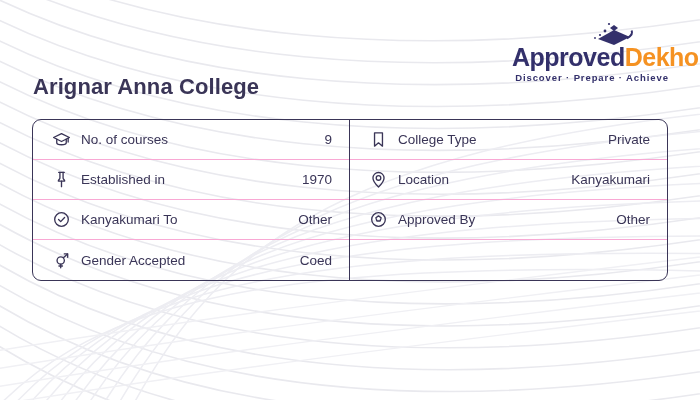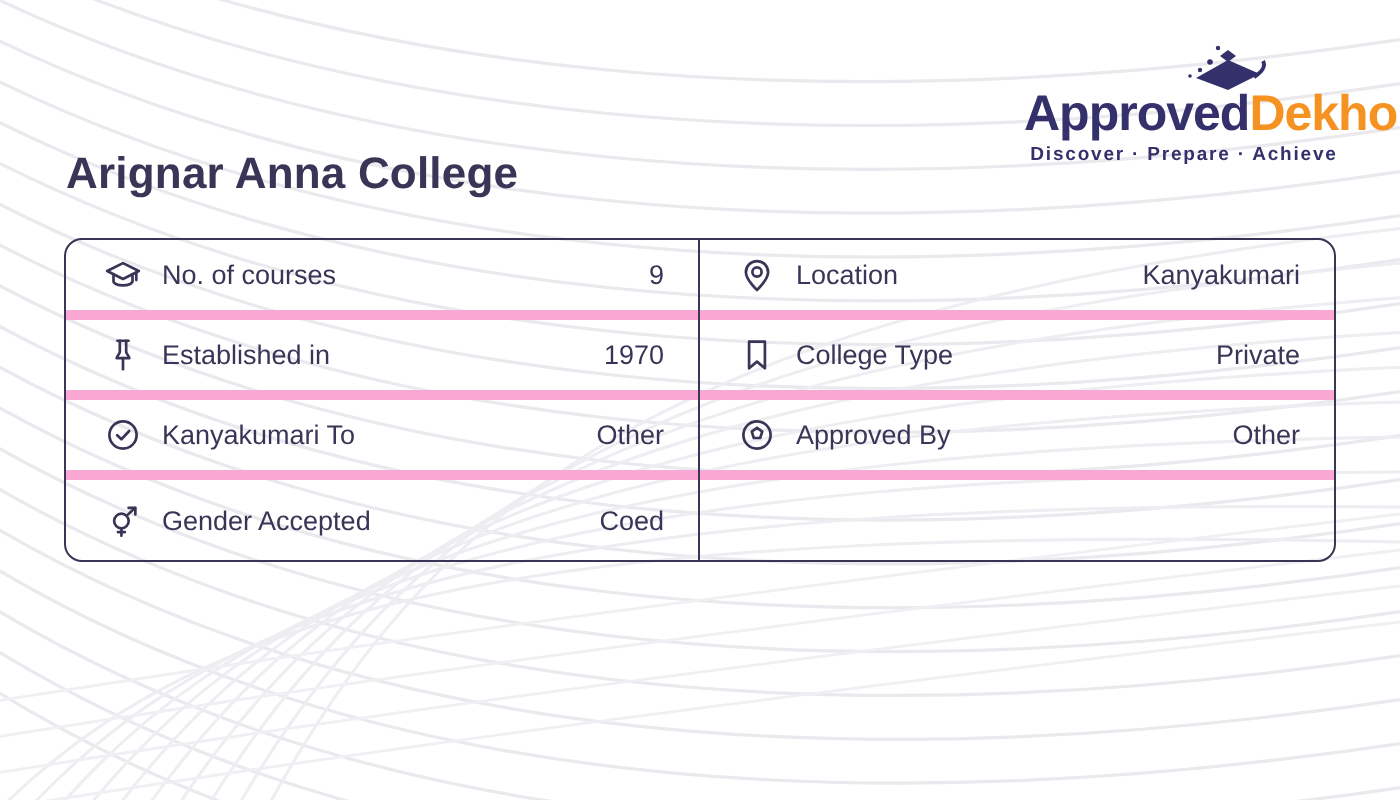--- a/index.html
+++ b/index.html
@@ -118,21 +118,21 @@
     flex-direction: column;
   }
   .col-left { border-right: 1px solid #3a3557; }
 
   .row {
     height: 40px;
     display: flex;
     align-items: center;
     padding: 0 17px 0 19px;
     box-sizing: border-box;
-    border-bottom: 5px solid #f9a8d4;
+    border-bottom: 1px solid #f9a8d4;
   }
   .row.last { border-bottom: none; }
   .row.empty { border-bottom: none; }
 
   .row-icon {
     width: 26px;
     flex: 0 0 26px;
     display: flex;
     align-items: center;
     color: #3a3557;
@@ -273,36 +273,36 @@
         <span class="row-value">Coed</span>
       </div>
 
     </div>
 
     <div class="col col-right">
 
       <div class="row">
         <span class="row-icon">
           <svg width="19" height="19" viewBox="0 0 24 24" fill="none" stroke="#3a3557" stroke-width="1.7" stroke-linecap="round" stroke-linejoin="round">
+            <path d="M7 3.6 H17 V20.4 L12 16.2 L7 20.4 Z"></path>
+          </svg>
+        </span>
+        <span class="row-label">College Type</span>
+        <span class="row-value">Private</span>
+      </div>
+
+      <div class="row">
+        <span class="row-icon">
+          <svg width="19" height="19" viewBox="0 0 24 24" fill="none" stroke="#3a3557" stroke-width="1.7" stroke-linecap="round" stroke-linejoin="round">
             <path d="M12 21.5 C 12 21.5 19 14.9 19 10.2 C 19 6.3 15.9 3.2 12 3.2 C 8.1 3.2 5 6.3 5 10.2 C 5 14.9 12 21.5 12 21.5 Z"></path>
             <circle cx="12" cy="10.1" r="2.9"></circle>
           </svg>
         </span>
         <span class="row-label">Location</span>
         <span class="row-value">Kanyakumari</span>
-      </div>
-
-      <div class="row">
-        <span class="row-icon">
-          <svg width="19" height="19" viewBox="0 0 24 24" fill="none" stroke="#3a3557" stroke-width="1.7" stroke-linecap="round" stroke-linejoin="round">
-            <path d="M7 3.6 H17 V20.4 L12 16.2 L7 20.4 Z"></path>
-          </svg>
-        </span>
-        <span class="row-label">College Type</span>
-        <span class="row-value">Private</span>
       </div>
 
       <div class="row">
         <span class="row-icon">
           <svg width="19" height="19" viewBox="0 0 24 24" fill="none" stroke="#3a3557" stroke-width="1.7" stroke-linecap="round" stroke-linejoin="round">
             <circle cx="12" cy="12" r="8.6"></circle>
             <path d="M12 7.4 L15.3 9.9 L14 13.9 H10 L8.7 9.9 Z"></path>
           </svg>
         </span>
         <span class="row-label">Approved By</span>

